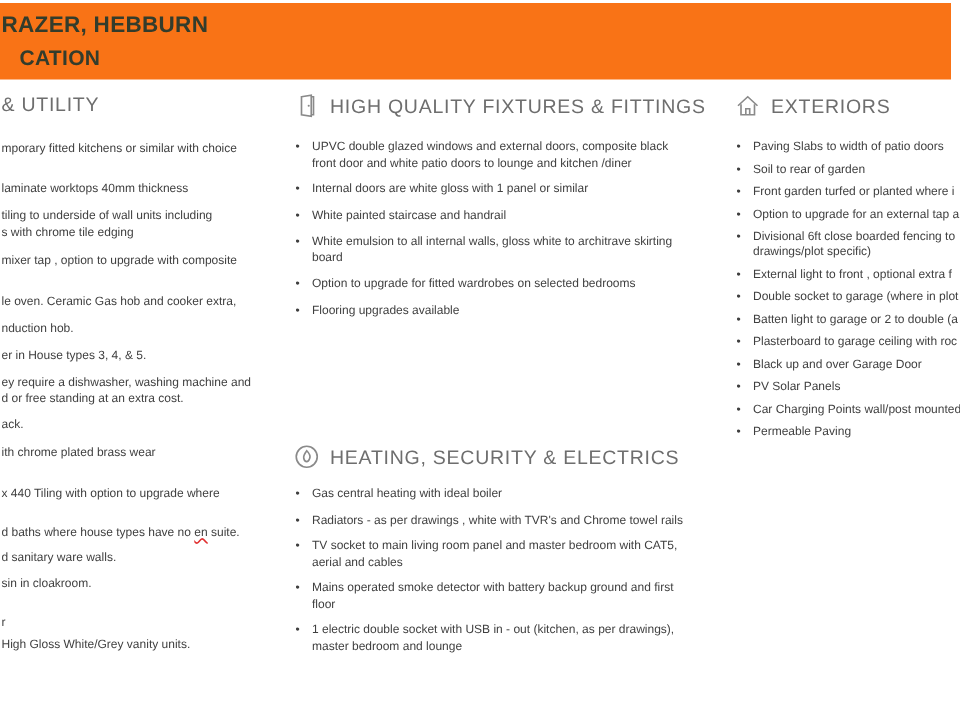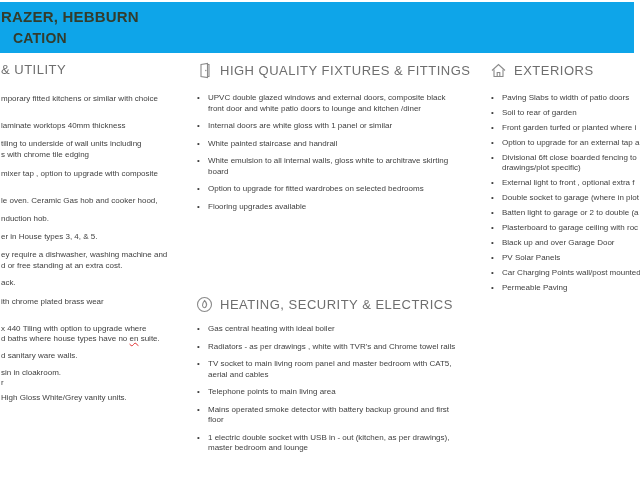--- a/index.html
+++ b/index.html
@@ -4,21 +4,21 @@
 <style>
   html,body{margin:0;padding:0;background:#ffffff;}
   #page{
     position:relative;width:640px;height:480px;overflow:hidden;
     background:#ffffff;font-family:"Liberation Sans",sans-serif;
     color:#404040;
   }
   
   .banner{
     position:absolute;left:0;top:2px;width:634px;height:51px;
-    background:#0ea5e9;
+    background:#f97316;
   }
   .banner .t1{
     position:absolute;left:1px;top:6px;
     font-size:15px;font-weight:bold;color:#333c2c;letter-spacing:.2px;
     white-space:nowrap;
   }
   .banner .t2{
     position:absolute;left:1px;top:28px;
     font-size:14px;font-weight:bold;color:#333c2c;letter-spacing:.2px;
     white-space:nowrap;
@@ -50,21 +50,21 @@
   }
   .bullets li::before{
     content:"\2022";position:absolute;left:-11px;top:0;
     font-size:8px;color:#3f3f3f;
   }
   .bullets-tight li{margin-bottom:5px;line-height:10px;}
   .nw li{white-space:nowrap;}
   
   .mt4{margin-top:4px}.mt7{margin-top:7px}.mt8{margin-top:8px}
   .mt9{margin-top:9px}.mt11{margin-top:11px}.mt14{margin-top:14px}
-  .mt16{}.mt17{margin-top:17px}.mt1{margin-top:1px}
+  .mt16{margin-top:16px}.mt17{margin-top:17px}.mt1{margin-top:1px}
   .mt5{margin-top:5px}.mt84{margin-top:84px}
   .squig{text-decoration:underline wavy #e03030;text-decoration-thickness:1px;}
 </style>
 </head>
 <body>
 
 <div id="page">
 
   <div class="banner">
     <div class="t1">RAZER, HEBBURN</div>
@@ -73,21 +73,21 @@
 
   <div class="col col-left">
     <div class="sect-head mt4">
       <span>&amp; UTILITY</span>
     </div>
     <div class="ln mt17">mporary fitted kitchens or similar with choice</div>
     <div class="ln mt17">laminate worktops 40mm thickness</div>
     <div class="ln mt8">tiling to underside of wall units including</div>
     <div class="ln mt1">s with chrome tile edging</div>
     <div class="ln mt9">mixer tap , option to upgrade with composite</div>
-    <div class="ln mt17">le oven. Ceramic Gas hob and cooker hood,</div>
+    <div class="ln mt17">le oven. Ceramic Gas hob and cooker extra,</div>
     <div class="ln mt8">nduction hob.</div>
     <div class="ln mt8">er in House types 3, 4, &amp; 5.</div>
     <div class="ln mt8">ey require a dishwasher, washing machine and</div>
     <div class="ln mt1">d or free standing at an extra cost.</div>
     <div class="ln mt7">ack.</div>
 
     <div class="ln mt9">ith chrome plated brass wear</div>
     <div class="ln mt17">x 440  Tiling with option to upgrade where</div>
     <div class="ln mt16">
       <span>d baths where house types have no </span><span class="squig">en</span><span> suite.</span>
@@ -127,21 +127,20 @@
           <path d="M8.5 4.5 C10.5 6.5 11 8 10.5 9.5 C10 11 9.3 11.7 8.5 11.7 C7.7 11.7 6.8 11 6.5 9.5 C6.2 8.2 7 6.5 8.5 4.5 Z"></path>
         </svg>
       </span>
       <span>HEATING, SECURITY &amp; ELECTRICS</span>
     </div>
     <ul class="bullets mt11">
       <li>Gas central heating with ideal boiler</li>
       <li>Radiators  - as per drawings , white with TVR's and Chrome towel rails</li>
       <li>TV socket to main living room panel and master bedroom with CAT5,
 aerial and cables</li>
-      <li>Telephone points to main living area</li>
       <li>Mains operated smoke detector with battery backup ground and first
 floor</li>
       <li>1 electric double socket with USB in - out (kitchen, as per drawings),
 master bedroom and lounge</li>
     </ul>
   </div>
 
   <div class="col col-right">
     <div class="sect-head mt4">
       <span class="ico">

